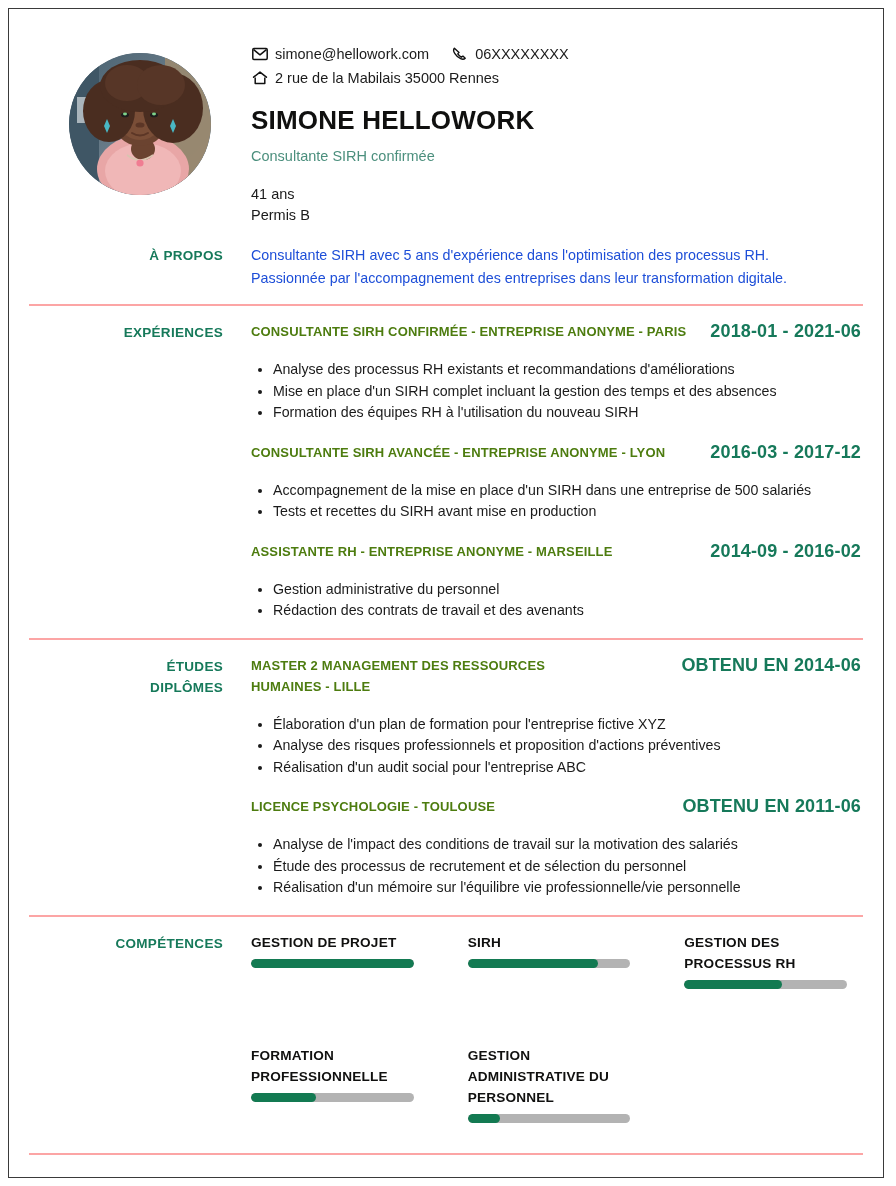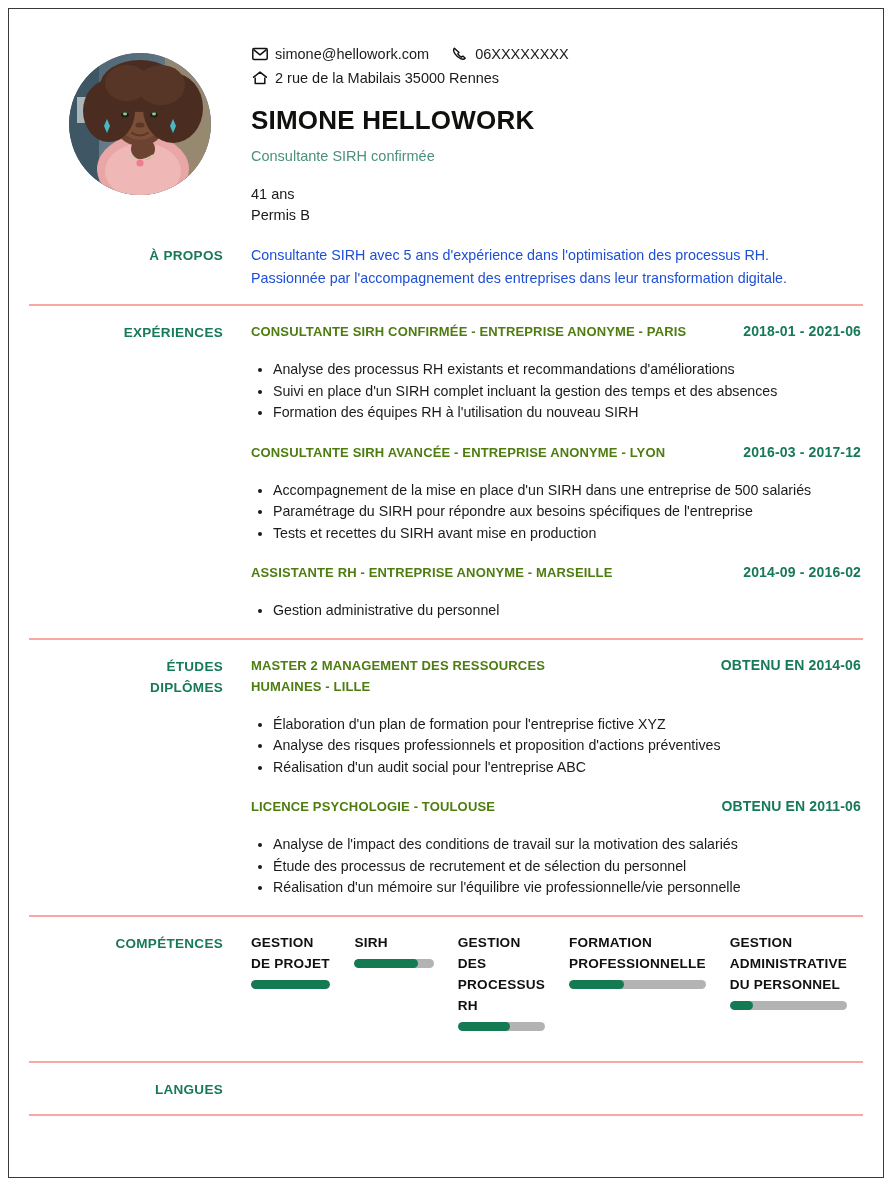--- a/index.html
+++ b/index.html
@@ -151,21 +151,21 @@
   }
   .entry-title {
     font-size: 13px;
     font-weight: bold;
     color: #4d7c0f;
     line-height: 21px;
     letter-spacing: 0.15px;
     max-width: 460px;
   }
   .entry-date {
-    font-size: 14px;
+    font-size: 18px;
     font-weight: bold;
     color: #16795a;
     white-space: nowrap;
     line-height: 21px;
     letter-spacing: 0.15px;
     flex: 0 0 auto;
   }
 
   .entry-list {
     list-style: none;
@@ -185,23 +185,24 @@
     top: 9px;
     width: 4px;
     height: 4px;
     border-radius: 50%;
     background: #1b1b1b;
   }
 
   
   .skill-grid {
     display: grid;
-    grid-template-columns: repeat(5, 1fr);
+    grid-template-columns: repeat(3, 1fr);
     column-gap: 10px;
     row-gap: 0px;
+    gap: 40px;
   }
 
   .skill {
     padding-bottom: 16px;
     padding-right: 14px;
   }
   .skill-name {
     font-size: 13.6px;
     font-weight: bold;
     color: #10100f;
@@ -332,44 +333,44 @@
       </div>
       <div class="body-col">
 
         <div class="entry">
           <div class="entry-head">
             <div class="entry-title">CONSULTANTE SIRH CONFIRMÉE - ENTREPRISE ANONYME - PARIS</div>
             <div class="entry-date">2018-01 - 2021-06</div>
           </div>
           <ul class="entry-list">
             <li>Analyse des processus RH existants et recommandations d'améliorations</li>
-            <li>Suivi en place d'un SIRH complet incluant la gestion des temps et des absences</li>
+            <li>Mise en place d'un SIRH complet incluant la gestion des temps et des absences</li>
             <li>Formation des équipes RH à l'utilisation du nouveau SIRH</li>
           </ul>
         </div>
 
         <div class="entry">
           <div class="entry-head">
             <div class="entry-title">CONSULTANTE SIRH AVANCÉE - ENTREPRISE ANONYME - LYON</div>
             <div class="entry-date">2016-03 - 2017-12</div>
           </div>
           <ul class="entry-list">
             <li>Accompagnement de la mise en place d'un SIRH dans une entreprise de 500 salariés</li>
-            <li>Paramétrage du SIRH pour répondre aux besoins spécifiques de l'entreprise</li>
             <li>Tests et recettes du SIRH avant mise en production</li>
           </ul>
         </div>
 
         <div class="entry">
           <div class="entry-head">
             <div class="entry-title" style="max-width:400px;text-align:right;">ASSISTANTE RH - ENTREPRISE ANONYME - MARSEILLE</div>
             <div class="entry-date">2014-09 - 2016-02</div>
           </div>
           <ul class="entry-list">
             <li>Gestion administrative du personnel</li>
+            <li>Rédaction des contrats de travail et des avenants</li>
           </ul>
         </div>
 
       </div>
     </div>
 
     <div class="section bordered">
       <div class="label-col">
         <span class="lbl">ÉTUDES</span>
         <span class="lbl">DIPLÔMES</span>

